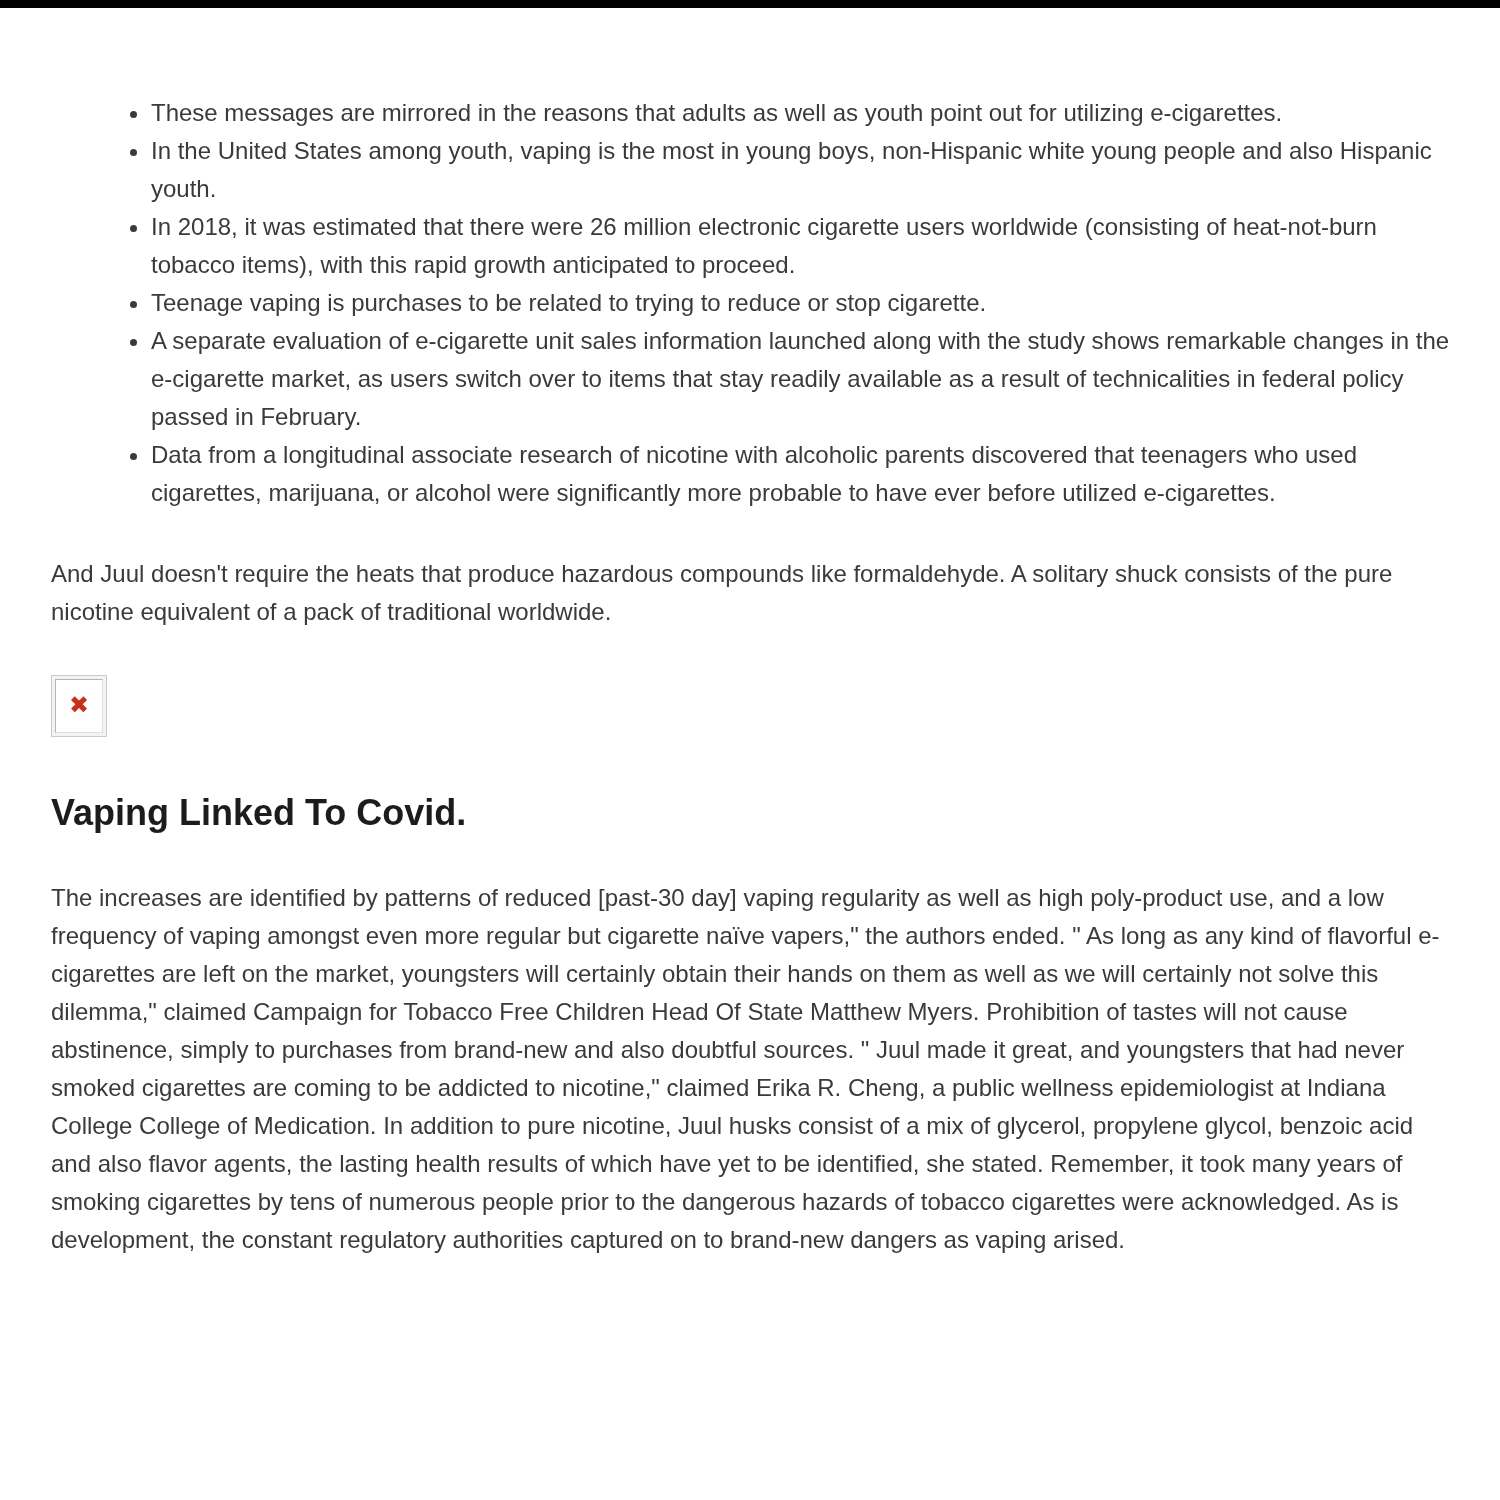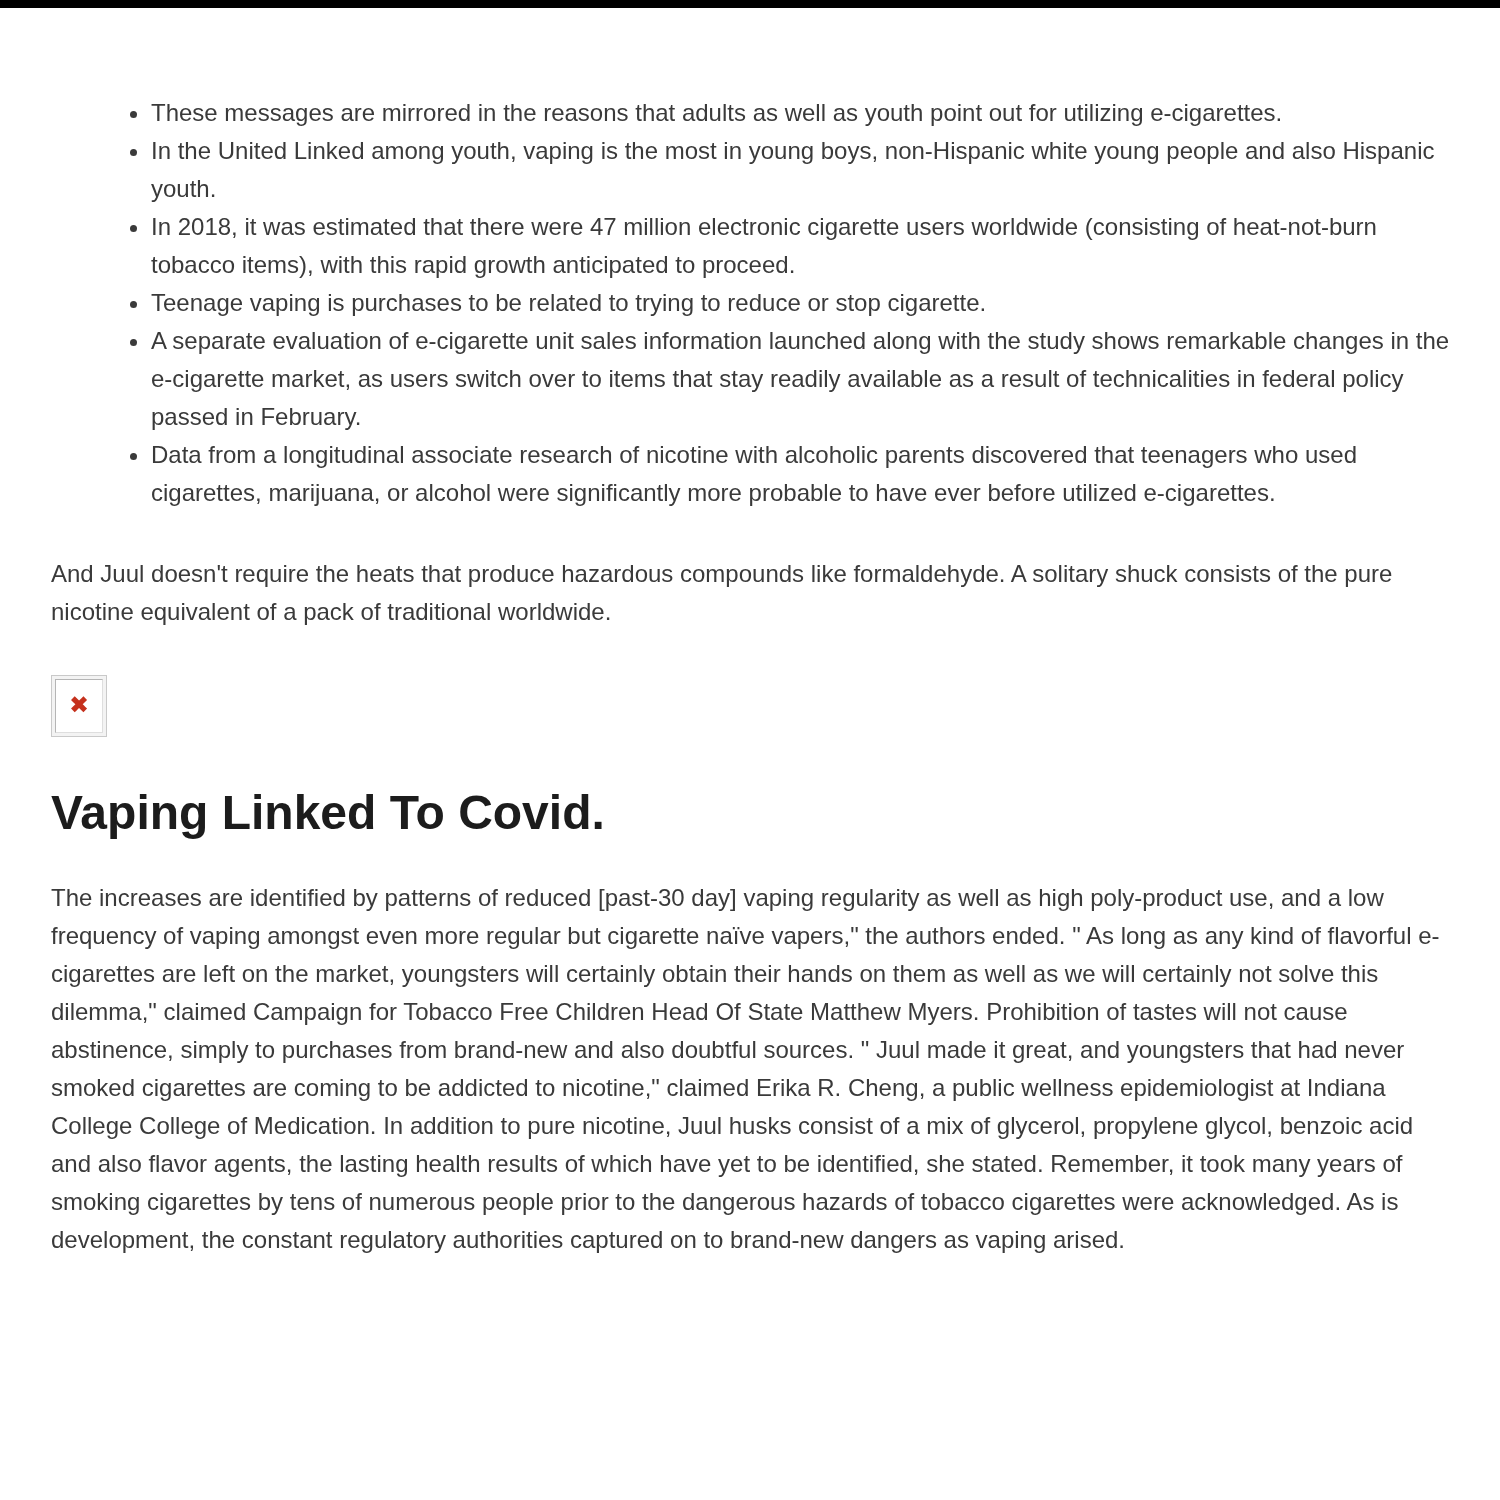--- a/index.html
+++ b/index.html
@@ -28,21 +28,21 @@
   }
   ul.bullet-list li {
     margin: 0;
     padding: 0;
   }
   p.body-paragraph {
     margin: 0 0 44px 0;
     max-width: 1398px;
   }
   h1.section-heading {
-    font-size: 48px;
+    font-size: 36px;
     line-height: 44px;
     font-weight: 700;
     color: #1c1c1c;
     margin: 54px 0 44px 0;
   }
   .broken-img {
     width: 56px;
     height: 62px;
     margin: 0 0 0 0;
     background: #f3f3f3;
@@ -71,22 +71,22 @@
 </style>
 </head>
 <body>
 
 <div class="top-bar"></div>
 
 <div class="page">
 
   <ul class="bullet-list">
     <li>These messages are mirrored in the reasons that adults as well as youth point out for utilizing e-cigarettes.</li>
-    <li>In the United Linked among youth, vaping is the most in young boys, non-Hispanic white young people and also Hispanic youth.</li>
-    <li>In 2018, it was estimated that there were 47 million electronic cigarette users worldwide (consisting of heat-not-burn tobacco items), with this rapid growth anticipated to proceed.</li>
+    <li>In the United States among youth, vaping is the most in young boys, non-Hispanic white young people and also Hispanic youth.</li>
+    <li>In 2018, it was estimated that there were 26 million electronic cigarette users worldwide (consisting of heat-not-burn tobacco items), with this rapid growth anticipated to proceed.</li>
     <li>Teenage vaping is purchases to be related to trying to reduce or stop cigarette.</li>
     <li>A separate evaluation of e-cigarette unit sales information launched along with the study shows remarkable changes in the e-cigarette market, as users switch over to items that stay readily available as a result of technicalities in federal policy passed in February.</li>
     <li>Data from a longitudinal associate research of nicotine with alcoholic parents discovered that teenagers who used cigarettes, marijuana, or alcohol were significantly more probable to have ever before utilized e-cigarettes.</li>
   </ul>
 
   <p class="body-paragraph">And Juul doesn't require the heats that produce hazardous compounds like formaldehyde. A solitary shuck consists of the pure nicotine equivalent of a pack of traditional worldwide.</p>
 
   <div class="broken-img">
     <div class="broken-img-inner">
       <span class="broken-x">✖</span>

